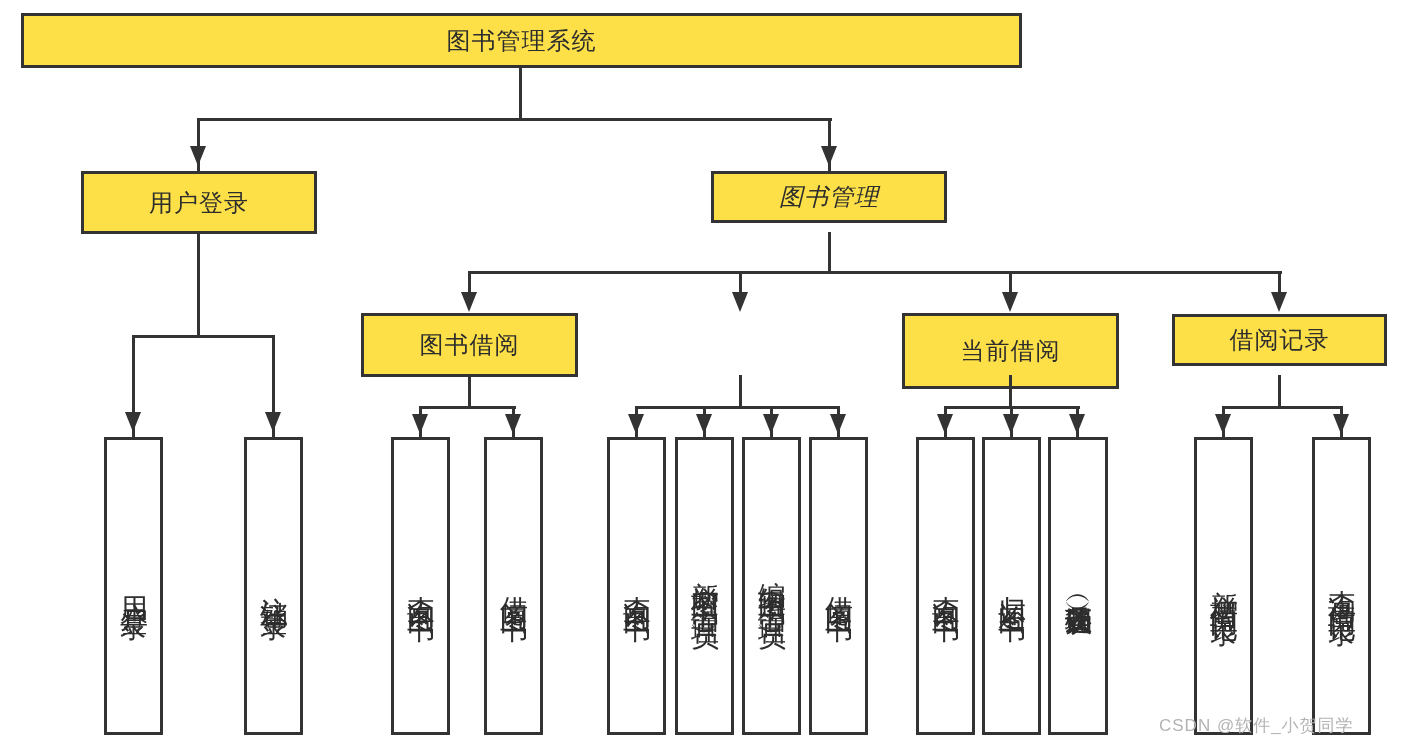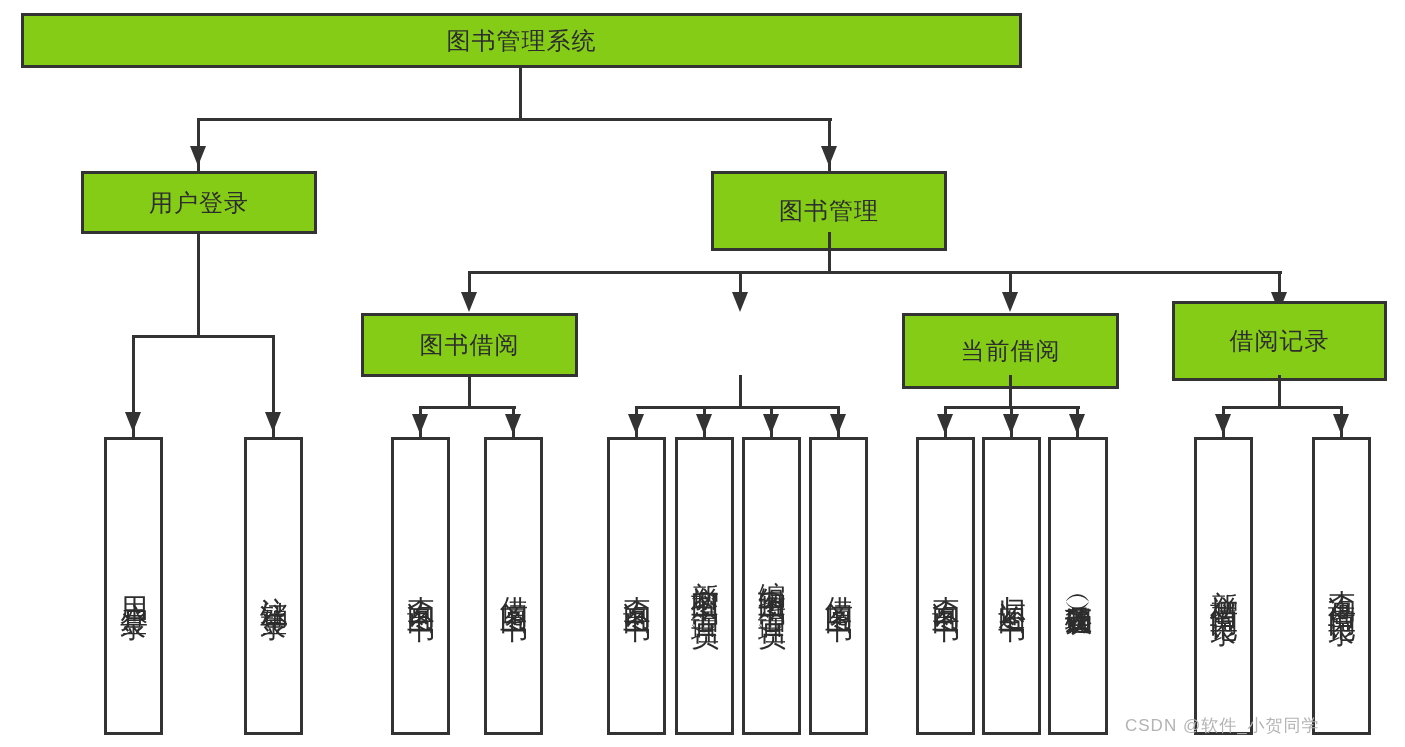--- a/index.html
+++ b/index.html
@@ -13,21 +13,21 @@
     position:relative;
     width:1405px;height:747px;
     background:var(--bg);
     overflow:hidden;
     font-family:"Liberation Sans","DejaVu Sans",sans-serif;
   }
   .box{
     position:absolute;
     box-sizing:border-box;
     border:3px solid var(--line);
-    background:#84cc16;
+    background:#fde047;
     display:flex;align-items:center;justify-content:center;
     color:var(--text);
     font-size:24px;
     letter-spacing:1px;
     white-space:nowrap;
   }
   .vbox{
     position:absolute;
     box-sizing:border-box;
     border:3px solid var(--line);
@@ -43,21 +43,21 @@
   .vbox.tight{letter-spacing:0px;font-size:27px;}
   .hline,.vline{position:absolute;background:var(--line);}
   .arrow{
     position:absolute;width:0;height:0;
     border-left:8px solid transparent;
     border-right:8px solid transparent;
     border-top:20px solid var(--line);
   }
   .watermark{
     position:absolute;
-    left:1125px;top:714px;
+    left:1159px;top:714px;
     font-size:17px;
     color:var(--wm);
     z-index:5;
     letter-spacing:1px;
     text-align:right;
   }
 </style>
 </head>
 <body>
 
@@ -70,21 +70,21 @@
   <div class="vline" style="left:519px;top:66px;width:3px;height:54px;"></div>
   <div class="hline" style="left:197px;top:118px;width:635px;height:3px;"></div>
   <div class="vline" style="left:197px;top:120px;width:3px;height:51px;"></div>
   <div class="vline" style="left:828px;top:120px;width:3px;height:51px;"></div>
   <div class="arrow" style="left:190px;top:146px;"></div>
   <div class="arrow" style="left:821px;top:146px;"></div>
 
   <div class="box" style="left:81px;top:171px;width:236px;height:63px;">
     <span>用户登录</span>
   </div>
-  <div class="box" style="left:711px;top:171px;width:236px;height:80px;">
+  <div class="box" style="left:711px;top:171px;width:236px;height:52px;font-style:italic;">
     <span>图书管理</span>
   </div>
 
   <div class="vline" style="left:197px;top:232px;width:3px;height:106px;"></div>
   <div class="hline" style="left:132px;top:335px;width:143px;height:3px;"></div>
   <div class="vline" style="left:132px;top:337px;width:3px;height:100px;"></div>
   <div class="vline" style="left:272px;top:337px;width:3px;height:100px;"></div>
   <div class="arrow" style="left:125px;top:412px;"></div>
   <div class="arrow" style="left:265px;top:412px;"></div>
 
@@ -98,21 +98,21 @@
   <div class="arrow" style="left:732px;top:292px;"></div>
   <div class="arrow" style="left:1002px;top:292px;"></div>
   <div class="arrow" style="left:1271px;top:292px;"></div>
 
   <div class="box" style="left:361px;top:313px;width:217px;height:64px;">
     <span>图书借阅</span>
   </div>
   <div class="box" style="left:902px;top:313px;width:217px;height:76px;">
     <span>当前借阅</span>
   </div>
-  <div class="box" style="left:1172px;top:301px;width:215px;height:80px;">
+  <div class="box" style="left:1172px;top:314px;width:215px;height:52px;">
     <span>借阅记录</span>
   </div>
 
   <div class="vline" style="left:468px;top:375px;width:3px;height:34px;"></div>
   <div class="hline" style="left:419px;top:406px;width:97px;height:3px;"></div>
   <div class="vline" style="left:419px;top:408px;width:3px;height:29px;"></div>
   <div class="vline" style="left:512px;top:408px;width:3px;height:29px;"></div>
   <div class="arrow" style="left:412px;top:414px;"></div>
   <div class="arrow" style="left:505px;top:414px;"></div>
 

